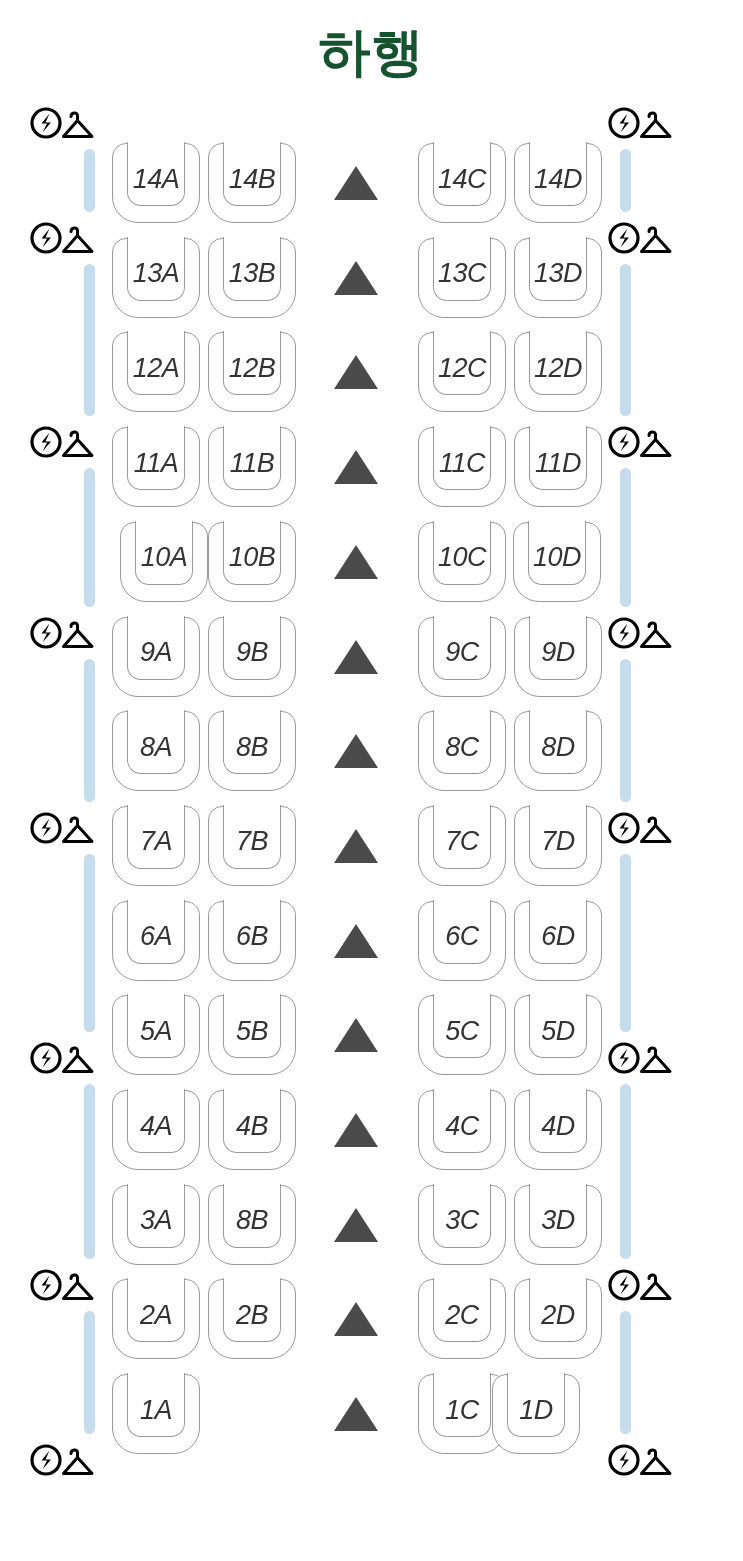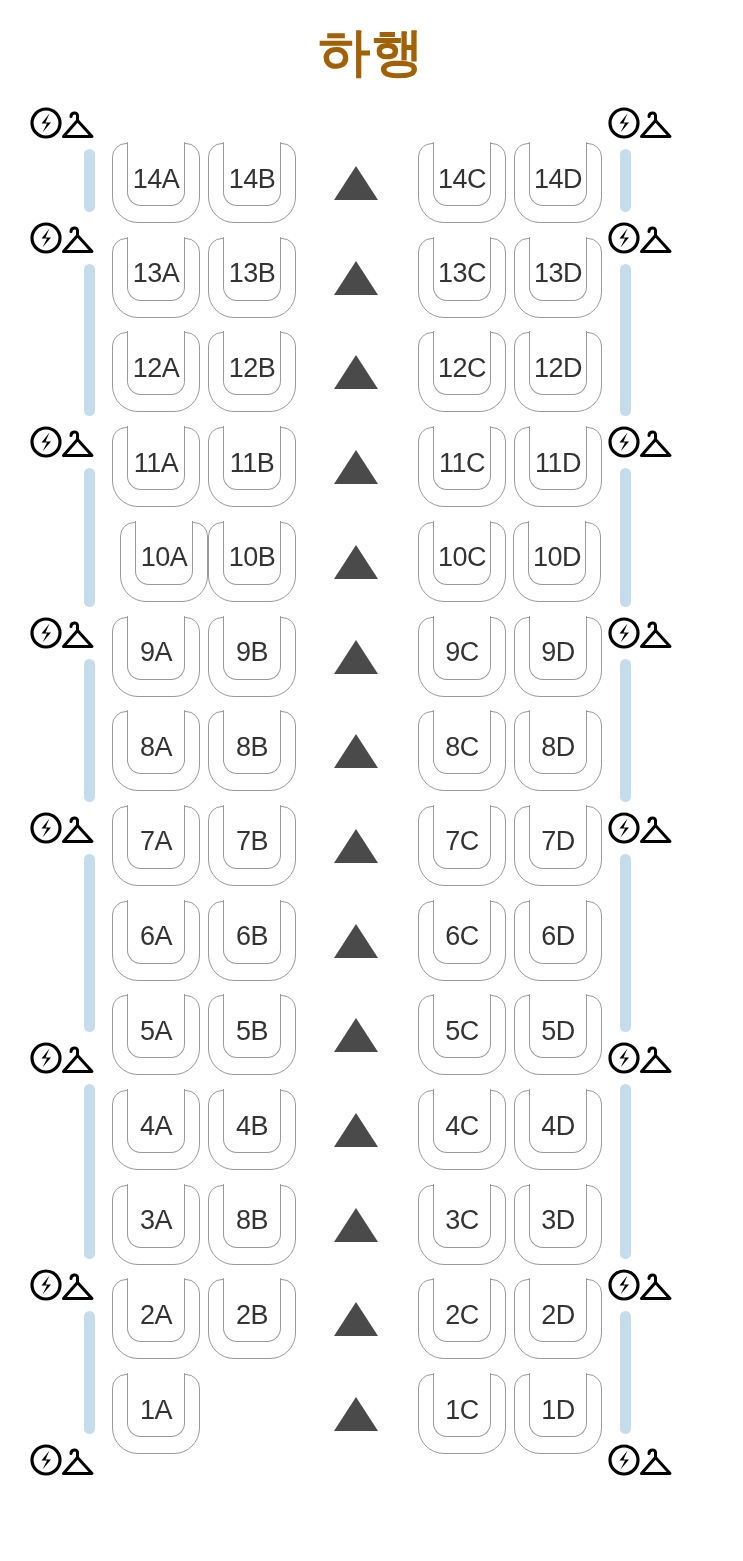--- a/index.html
+++ b/index.html
@@ -14,21 +14,21 @@
   #seatmap{
     position:relative;
     width:743px;height:1561px;
   }
   .title{
     position:absolute;
     left:0;top:26px;width:743px;
     text-align:center;
     font-size:52px;
     font-weight:bold;
-    color:#a16207;
+    color:#14532d;
     letter-spacing:1px;
     line-height:1;
   }
   
   .seat{
     position:absolute;
     width:88px;height:80px;
     box-sizing:border-box;
   }
   .seat .shell{
@@ -56,20 +56,21 @@
     width:88px;height:80px;
     display:flex;
     align-items:center;
     justify-content:center;
     font-size:27px;
     color:#333333;
     letter-spacing:-0.5px;
     padding-bottom:8px;
     box-sizing:border-box;
     pointer-events:none;
+    font-style:italic;
   }
   
   .aisle-tri{
     position:absolute;
     width:0;height:0;
     border-left:22px solid transparent;
     border-right:22px solid transparent;
     border-bottom:34px solid #4a4a4a;
   }
   
@@ -535,20 +536,20 @@
       <div class="seat" style="left: 112px; top: 1374.1px;">
         <div class="shell"></div>
         <div class="cushion"></div>
         <div class="label">1A</div>
       </div>
       <div class="seat" style="left: 418px; top: 1374.1px;">
         <div class="shell"></div>
         <div class="cushion"></div>
         <div class="label">1C</div>
       </div>
-      <div class="seat" style="left: 514px; top: 1374.1px;">
+      <div class="seat" style="left: 492px; top: 1374.1px;">
         <div class="shell"></div>
         <div class="cushion"></div>
         <div class="label">1D</div>
       </div>
     </div>
 
 </div>
 
 </body></html>

